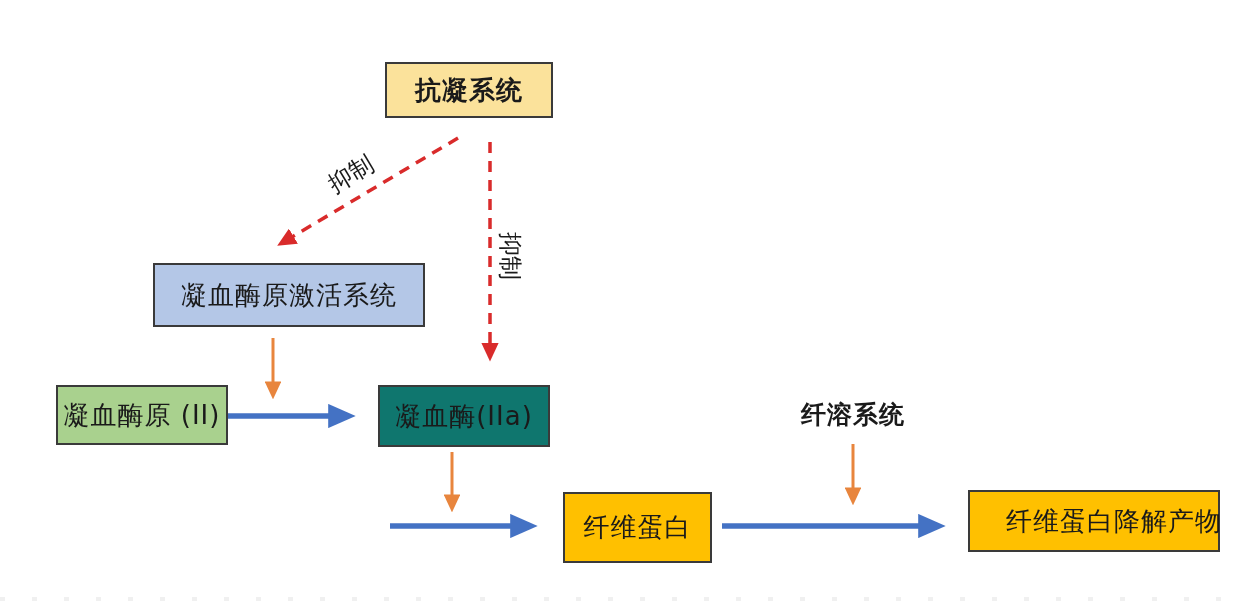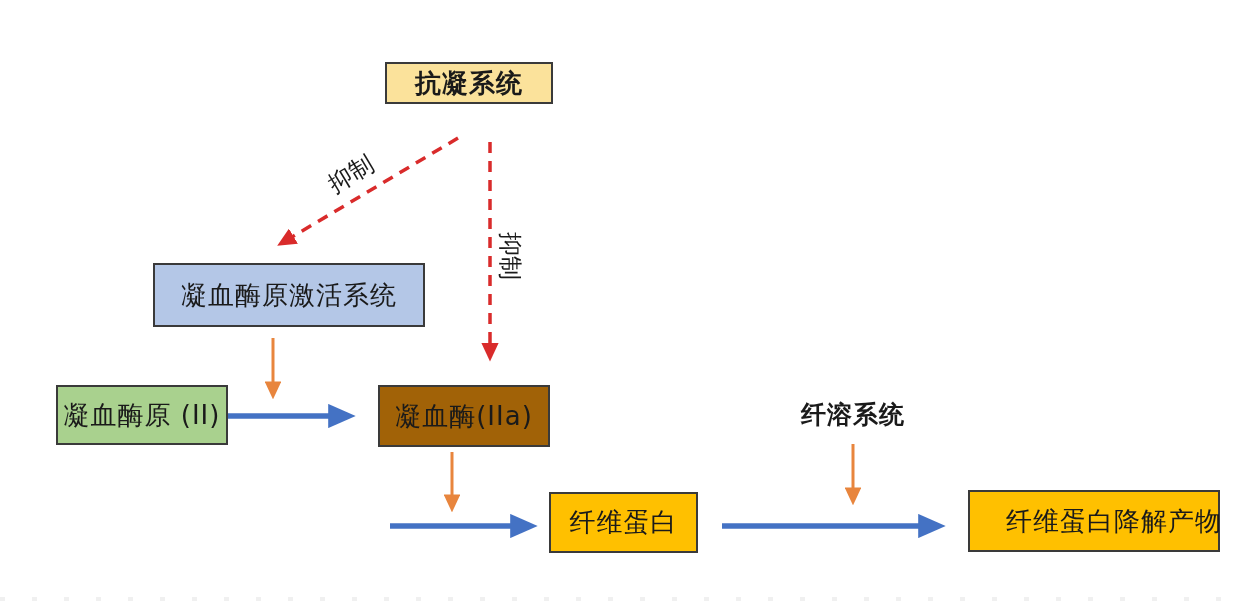--- a/index.html
+++ b/index.html
@@ -26,26 +26,26 @@
     display: flex;
     align-items: center;
     justify-content: center;
     border: 2px solid #3a3a3a;
     color: #1a1a1a;
     font-size: 26px;
     letter-spacing: 1px;
     white-space: nowrap;
   }
 
-  .node-anticoag    { left: 385px; top: 62px;  width: 168px; height: 42px; background: #FBE29B; font-weight: bold; }
+  .node-anticoag    { left: 385px; top: 62px;  width: 168px; height: 56px; background: #FBE29B; font-weight: bold; }
   .node-activation  { left: 153px; top: 263px; width: 272px; height: 64px; background: #B4C7E7; text-align: right; }
   .node-prothrombin { left: 10px;  top: 385px; width: 172px; height: 60px; background: #A9D18E; margin-left: 46px; }
-  .node-thrombin    { left: 378px; top: 385px; width: 172px; height: 62px; background: #a16207; }
+  .node-thrombin    { left: 378px; top: 385px; width: 172px; height: 62px; background: #0f766e; }
   .node-fibrinogen  { left: 180px; top: 492px; width: 200px; height: 60px; background: #FFC000; }
-  .node-fibrin      { left: 549px; top: 492px; width: 149px; height: 61px; background: #FFC000; }
+  .node-fibrin      { left: 563px; top: 492px; width: 149px; height: 71px; background: #FFC000; }
   .node-fdp         { left: 968px; top: 490px; width: 252px; height: 62px; background: #FFC000; padding-left: 40px; }
 
   .float-label {
     position: absolute;
     color: #1a1a1a;
     white-space: nowrap;
   }
   .label-fibrinolytic {
     left: 790px; top: 398px;
     width: 126px;

